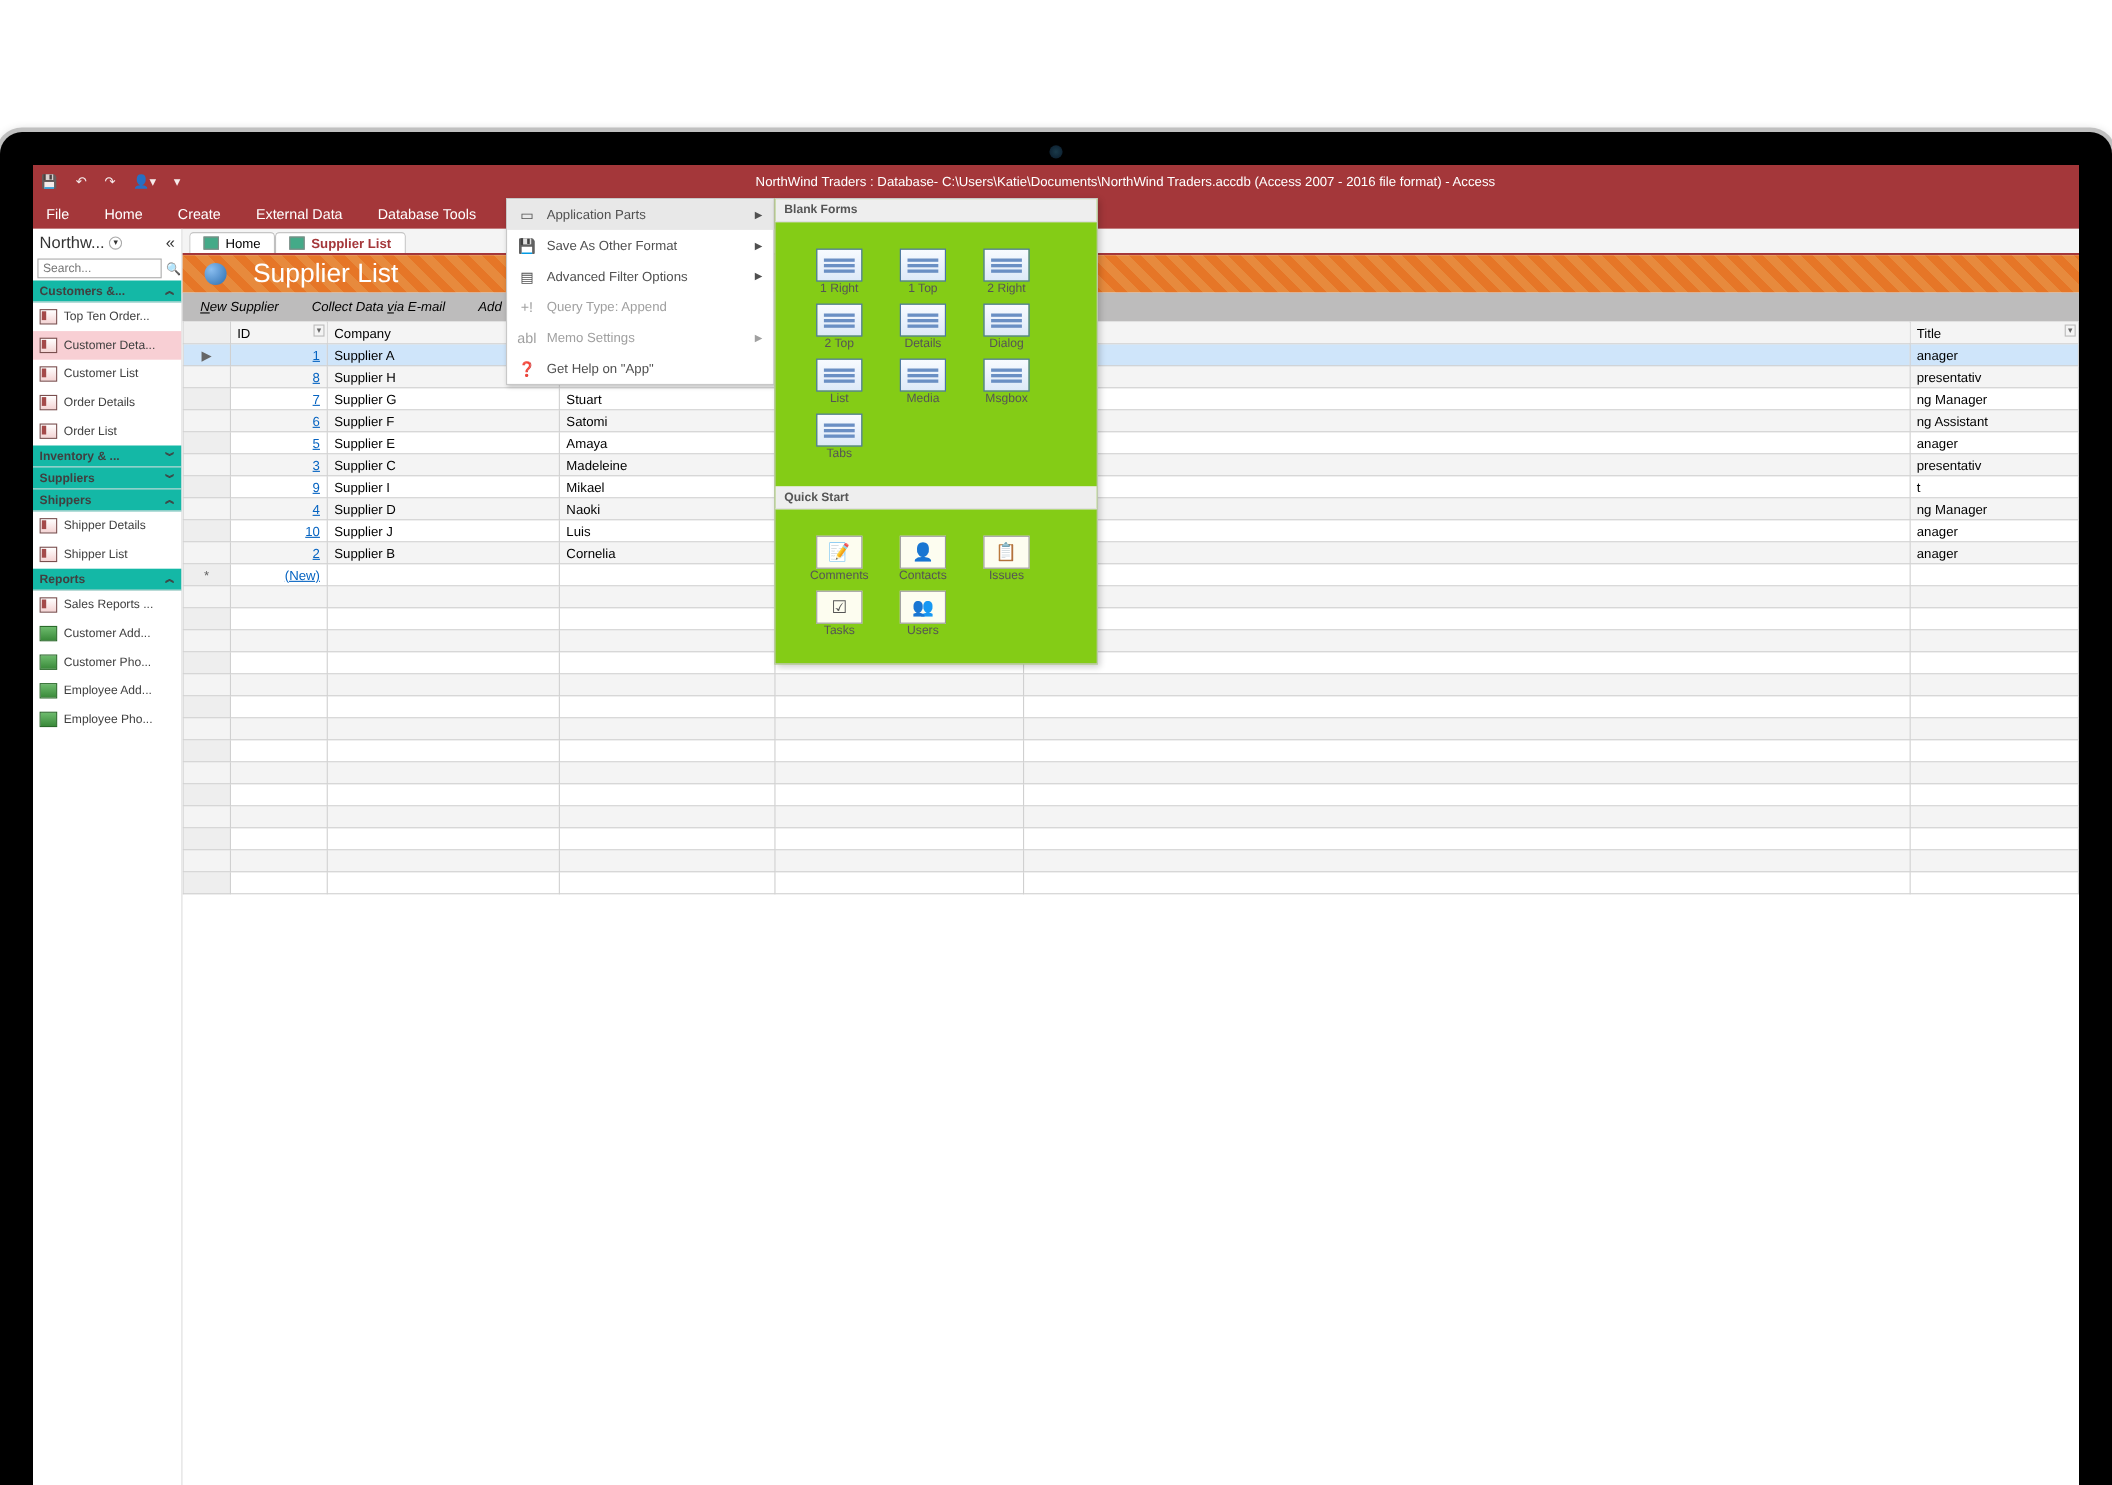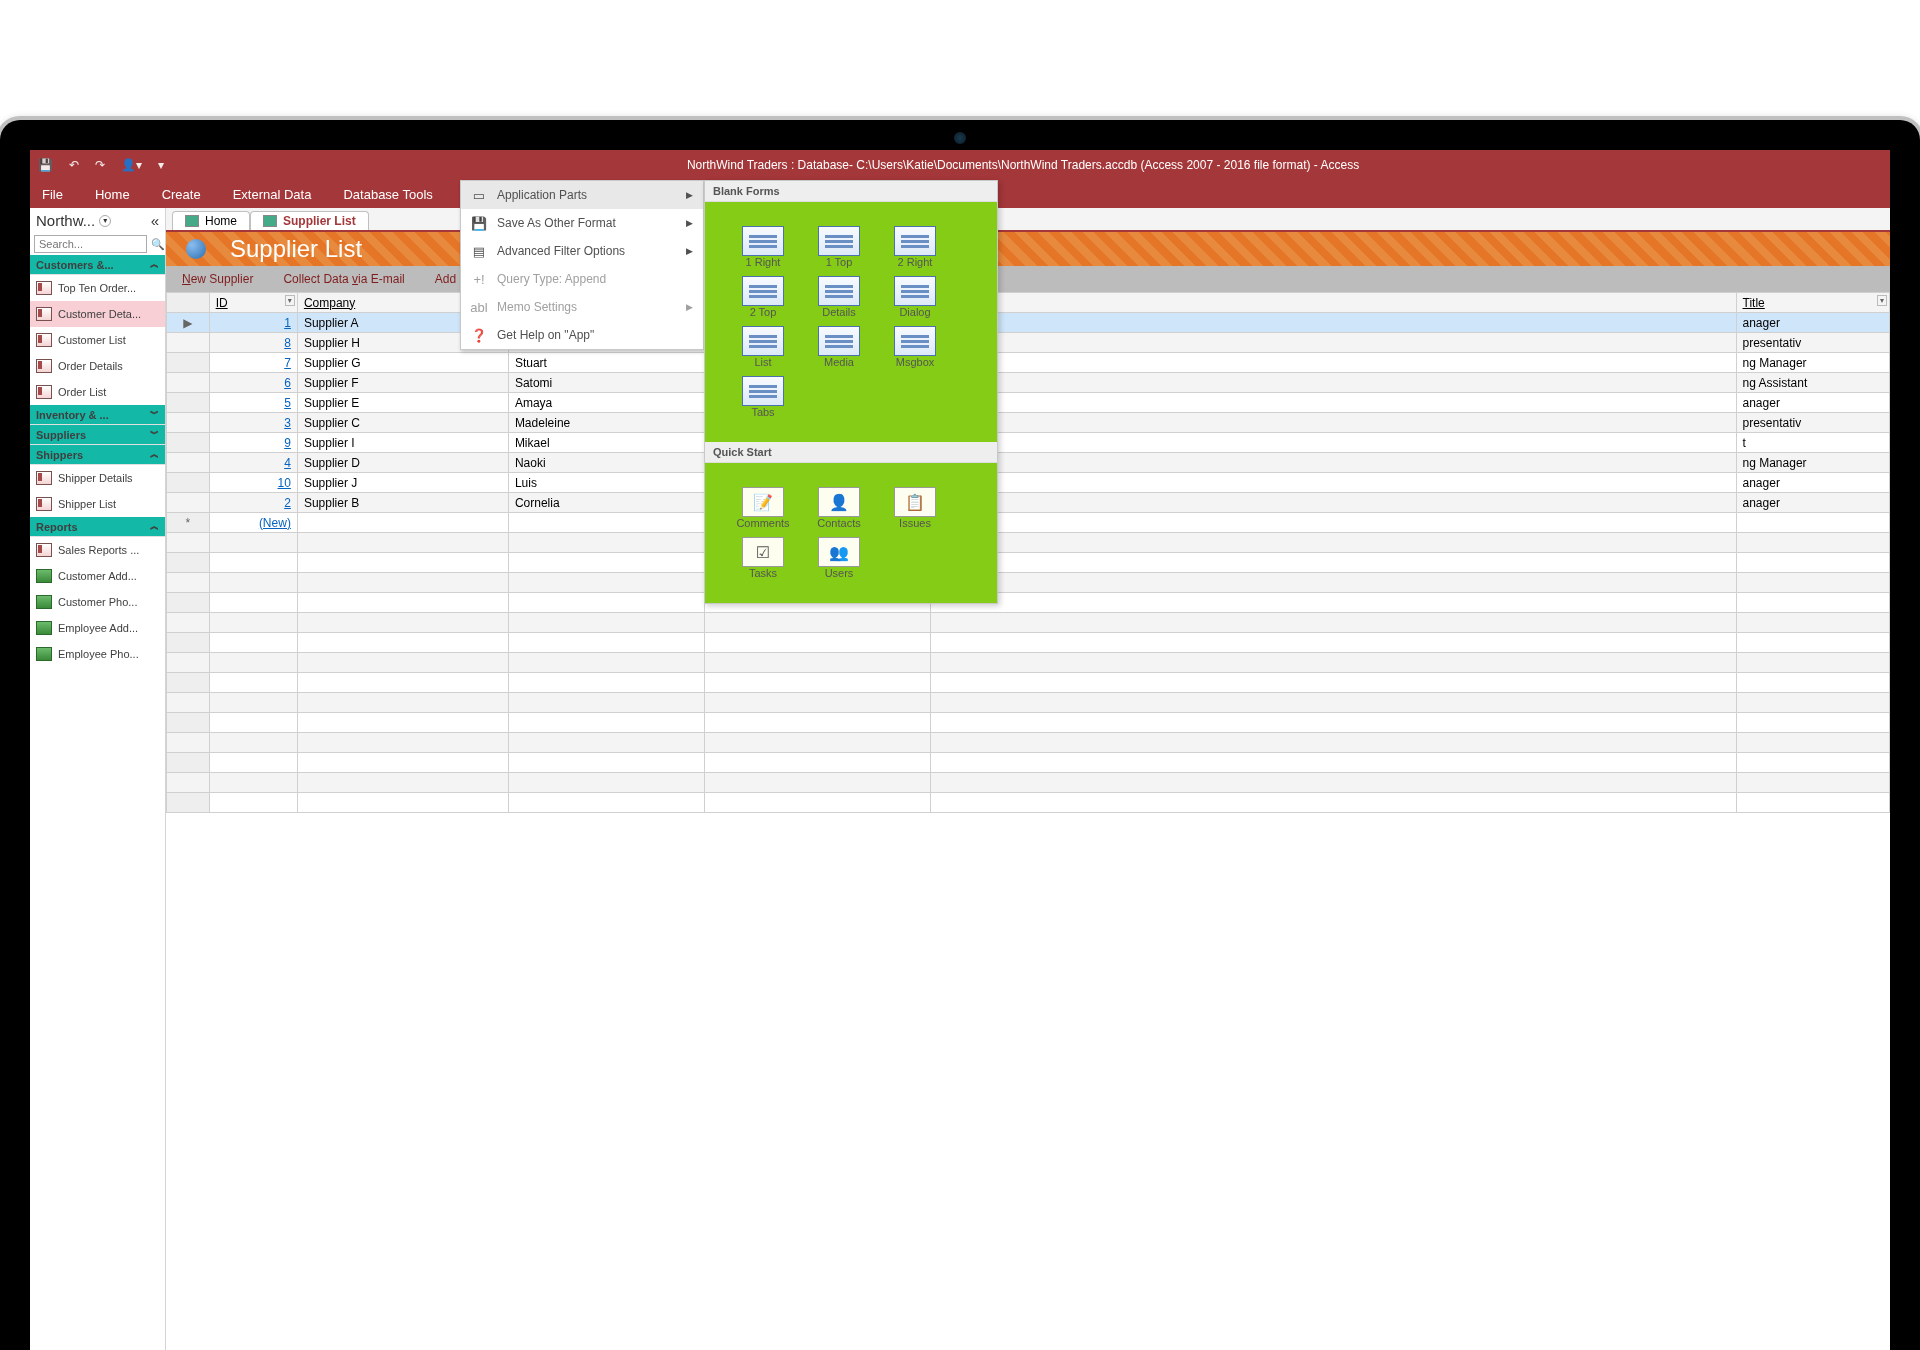--- a/index.html
+++ b/index.html
@@ -34,28 +34,28 @@
 
 
 .content { flex:1; display:flex; flex-direction:column; position:relative; }
 .doc-tabs { height:24px; display:flex; align-items:flex-end; background:#f4f4f4; padding-left:6px; gap:0; border-bottom:2px solid #A4373A; }
 .doc-tab { border:1px solid #c0c0c0; border-bottom:none; border-radius:4px 4px 0 0; padding:2px 12px; font-size:12px; background:#fff; display:flex; align-items:center; gap:6px; }
 .doc-tab.active { color:#A4373A; font-weight:bold; background:#fff; }
 .doc-tab .tab-ico { width:14px; height:12px; background:#4a8; display:inline-block; border:1px solid #888; }
 
 .form-header { background:linear-gradient(#e67627,#e67627); background-image:repeating-linear-gradient(45deg,#e78a3d 0 8px,#e67627 8px 16px); height:34px; display:flex; align-items:center; padding:0 20px; color:#fff; font-family:Calibri,Arial; font-size:24px; font-weight:300; }
 .form-header .globe { width:20px; height:20px; background:radial-gradient(circle at 30% 30%,#8abef0,#2a6db0); border-radius:50%; margin-right:24px; }
-.form-toolbar { background:#bdbcbc; height:26px; display:flex; align-items:center; gap:30px; padding:0 16px; color:#7f1d1d; font-size:12px; }
+.form-toolbar { background:#bdbcbc; height:26px; display:flex; align-items:center; gap:30px; padding:0 16px; color:#000000; font-size:12px;font-style:italic; }
 .form-toolbar span u { text-decoration:underline; }
 
 
 .grid-wrap { flex:1; overflow:auto; background:#fff; }
 table.grid { border-collapse:collapse; font-size:12px; width:100%; }
 table.grid th, table.grid td { border:1px solid #d0d0d0; padding:2px 6px; height:20px; white-space:nowrap; }
-table.grid th { background:#f4f4f4; font-weight:normal; text-align:left; position:relative;text-decoration:underline; }
+table.grid th { background:#f4f4f4; font-weight:normal; text-align:left; position:relative; }
 table.grid th .drop { position:absolute; right:2px; top:2px; font-size:8px; color:#666; border:1px solid #bbb; padding:0 2px; }
 table.grid tr:nth-child(even) td { background:#f4f4f4; }
 table.grid tr.selrow td { background:#cfe5fa !important; }
 table.grid td.idcell { color:#0563c1; text-align:right; text-decoration:underline; }
 table.grid td.rowheader { background:#eee; width:16px; text-align:center; color:#666; }
 table.grid th.rowheader { background:#eee; width:16px; }
 
 
 .dropdown { position:absolute; top:0; left:0; width:244px; background:#fff; border:1px solid #c8c8c8; box-shadow:1px 2px 4px rgba(0,0,0,0.2); font-size:12px; }
 .dropdown .mitem { display:flex; align-items:center; gap:10px; padding:6px 10px; color:#505050; }

